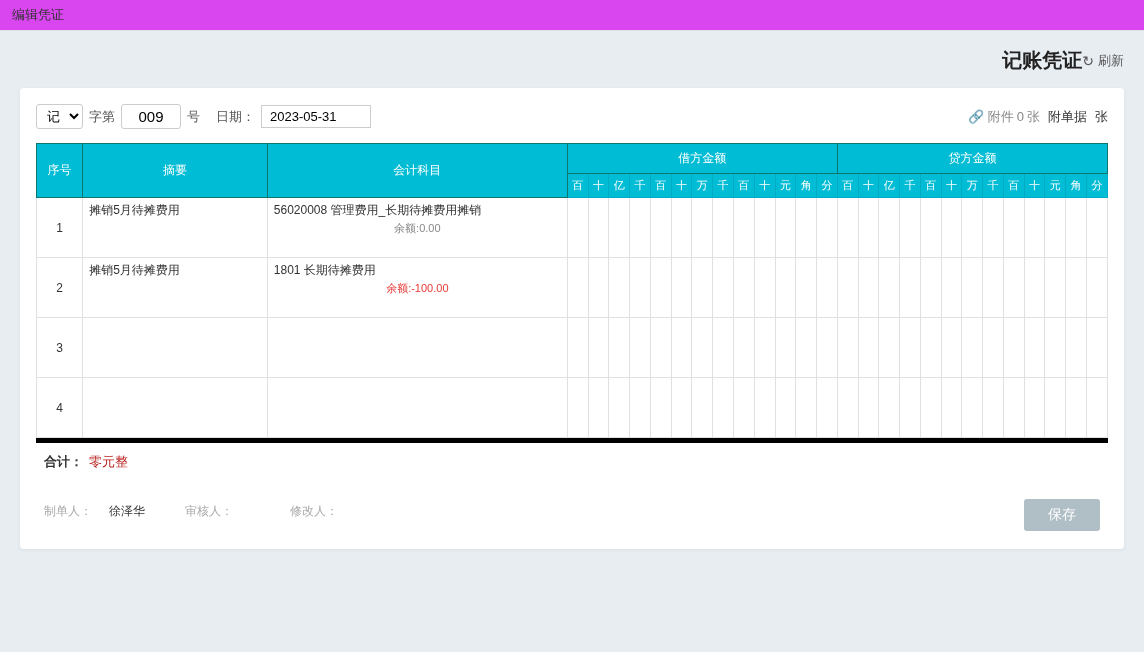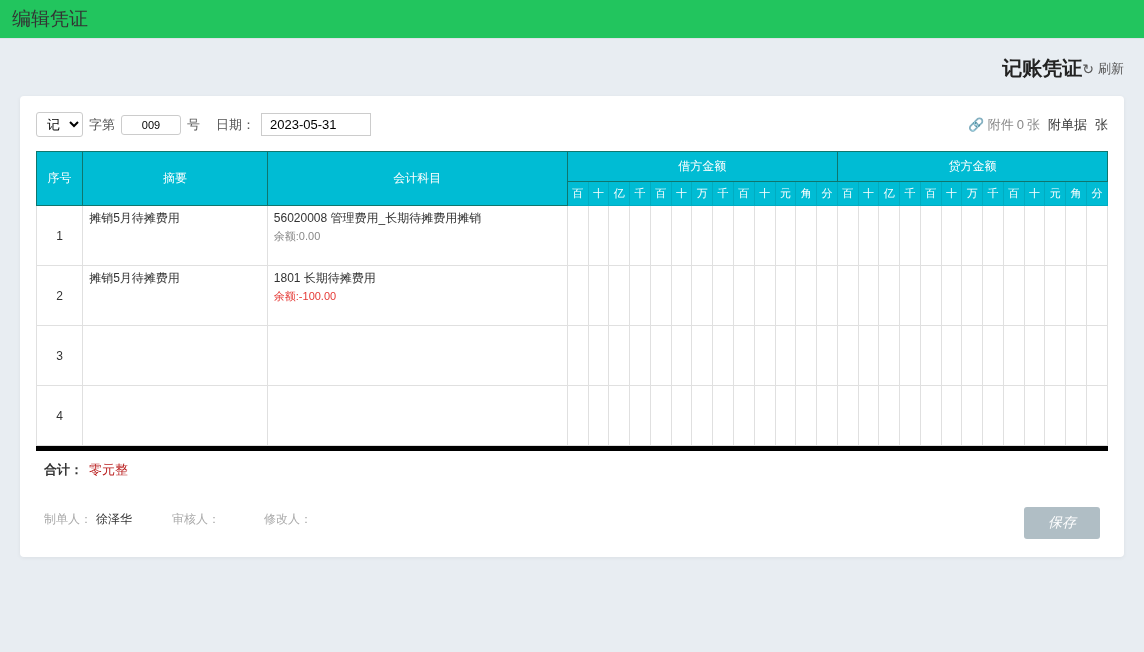--- a/index.html
+++ b/index.html
@@ -12,24 +12,24 @@
       overflow: hidden;
     }
     .window {
       width: 1144px;
       height: 652px;
       background: #e8edf2;
       display: flex;
       flex-direction: column;
     }
     .window-titlebar {
-      background: #22c55e;
+      background: #d946ef;
       border-bottom: 1px solid #dde3e9;
       padding: 6px 12px;
-      font-size: 19px;
+      font-size: 13px;
       color: #333;
     }
     .window-body {
       flex: 1;
       padding: 16px 20px;
       overflow: auto;
     }
     .page-header {
       display: flex;
       justify-content: flex-end;
@@ -81,21 +81,21 @@
       border-radius: 3px;
       padding: 3px 6px;
       font-size: 13px;
       background: #fff;
       cursor: pointer;
     }
     .field-input {
       border: 1px solid #ccc;
       border-radius: 3px;
       padding: 3px 8px;
-      font-size: 11px;
+      font-size: 15px;
       background: #fff;
       width: 60px;
       text-align: center;
     }
     .field-date {
       border: 1px solid #ccc;
       border-radius: 0;
       padding: 3px 8px;
       font-size: 13px;
       background: #fff;
@@ -166,20 +166,21 @@
       vertical-align: middle;
       color: #333;
     }
     .cell-main {
       color: #333;
       margin-bottom: 2px;
     }
     .cell-balance {
       color: #888;
       font-size: 11px;
+      text-align: center;
     }
     .cell-balance.negative {
       color: #e53935;
     }
 
     .total-row {
       display: flex;
       align-items: center;
       padding: 10px 8px;
       border-top: 5px solid #000000;
@@ -197,39 +198,38 @@
     .footer-row {
       display: flex;
       align-items: center;
       padding: 10px 8px 2px;
       gap: 40px;
       color: #aaa;
       font-size: 12px;
     }
     .footer-item {
       display: flex;
-      gap: 4px;
+      gap: 17px;
     }
     .footer-item-label { color: #aaa; }
     .footer-item-value { color: #333; }
 
     .save-area {
       display: flex;
       justify-content: flex-end;
       padding-top: 8px;
     }
     .save-btn {
       background: #b0bec5;
       color: #fff;
       border: none;
       border-radius: 3px;
       padding: 7px 24px;
       font-size: 14px;
       cursor: pointer;
-      font-style: italic;
     }
 
     
     .table-wrapper {
       overflow-x: auto;
       position: relative;
     }
 
     
     .char-header {

